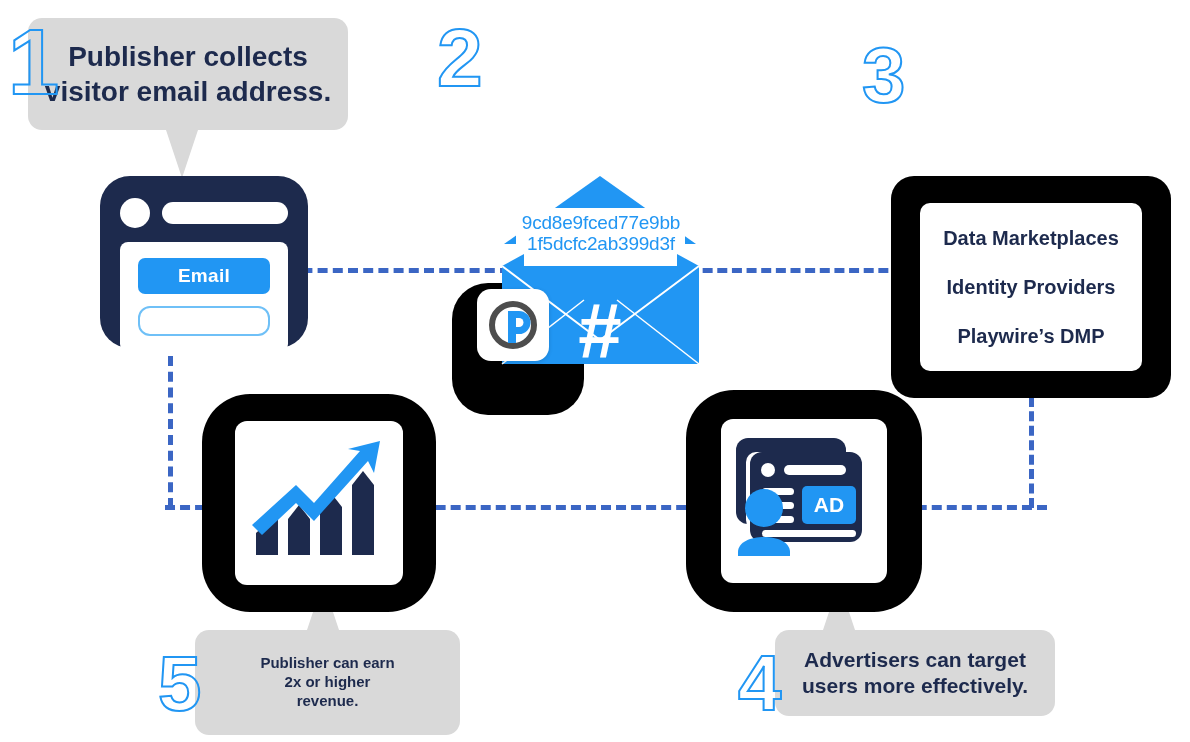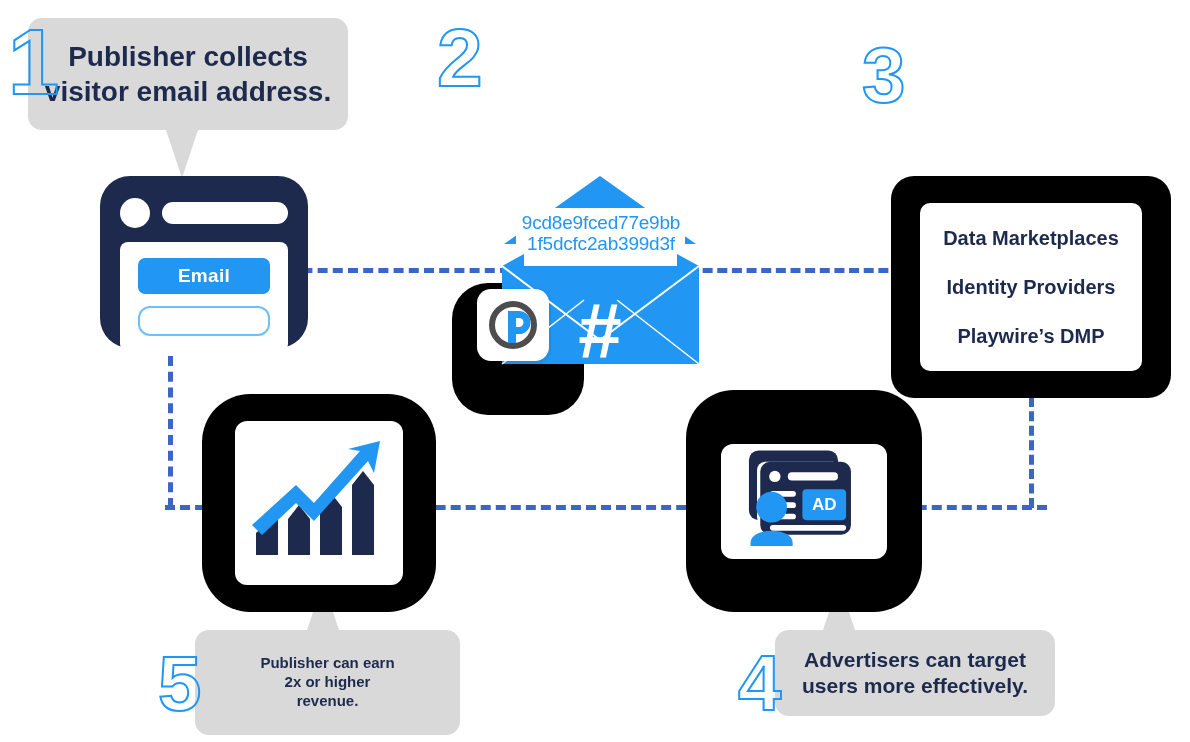--- a/index.html
+++ b/index.html
@@ -223,21 +223,21 @@
         <polygon points="44,86 55,72 66,86 66,122 44,122" fill="#1d2a4d"></polygon>
         <polygon points="76,74 87,60 98,74 98,122 76,122" fill="#1d2a4d"></polygon>
         <polygon points="108,52 119,38 130,52 130,122 108,122" fill="#1d2a4d"></polygon>
 
         <path d="M8,92 L52,52 L70,70 L116,18 L104,16 L136,8 L130,40 L124,28 L70,88 L52,70 L18,102 Z" fill="#2196f3"></path>
       </svg>
     </div>
   </div>
 
   <div class="frame" style="left:686px;top:390px;width:236px;height:222px;border-radius:48px;">
-    <div class="frame-inner" style="width:166px;height:115px;border-radius:12px;">
+    <div class="frame-inner" style="width:166px;height:164px;border-radius:12px;">
       <svg width="152" height="142" viewBox="0 0 152 142">
 
         <rect x="8" y="8" width="110" height="86" rx="12" fill="#1d2a4d"></rect>
         <rect x="18" y="22" width="104" height="78" rx="10" fill="#ffffff"></rect>
 
         <rect x="22" y="22" width="112" height="90" rx="12" fill="#1d2a4d"></rect>
 
         <circle cx="40" cy="40" r="7" fill="#ffffff"></circle>
         <rect x="56" y="35" width="62" height="10" rx="5" fill="#ffffff"></rect>
 

